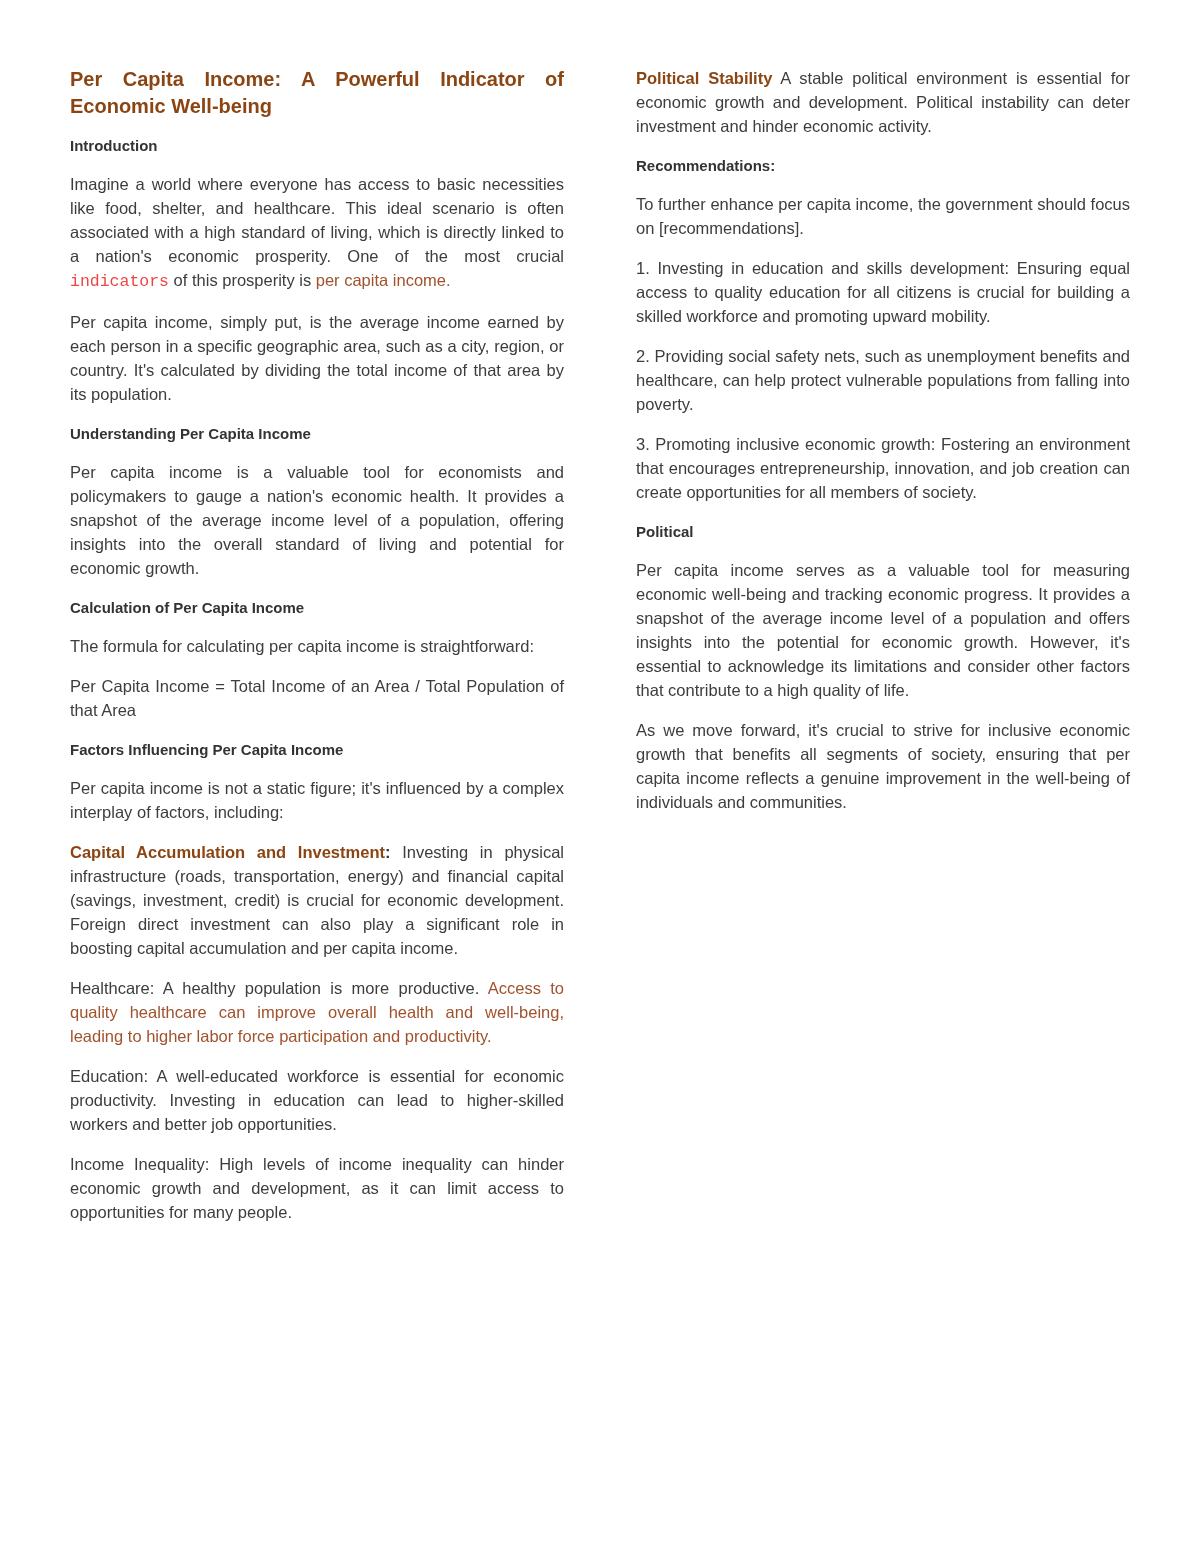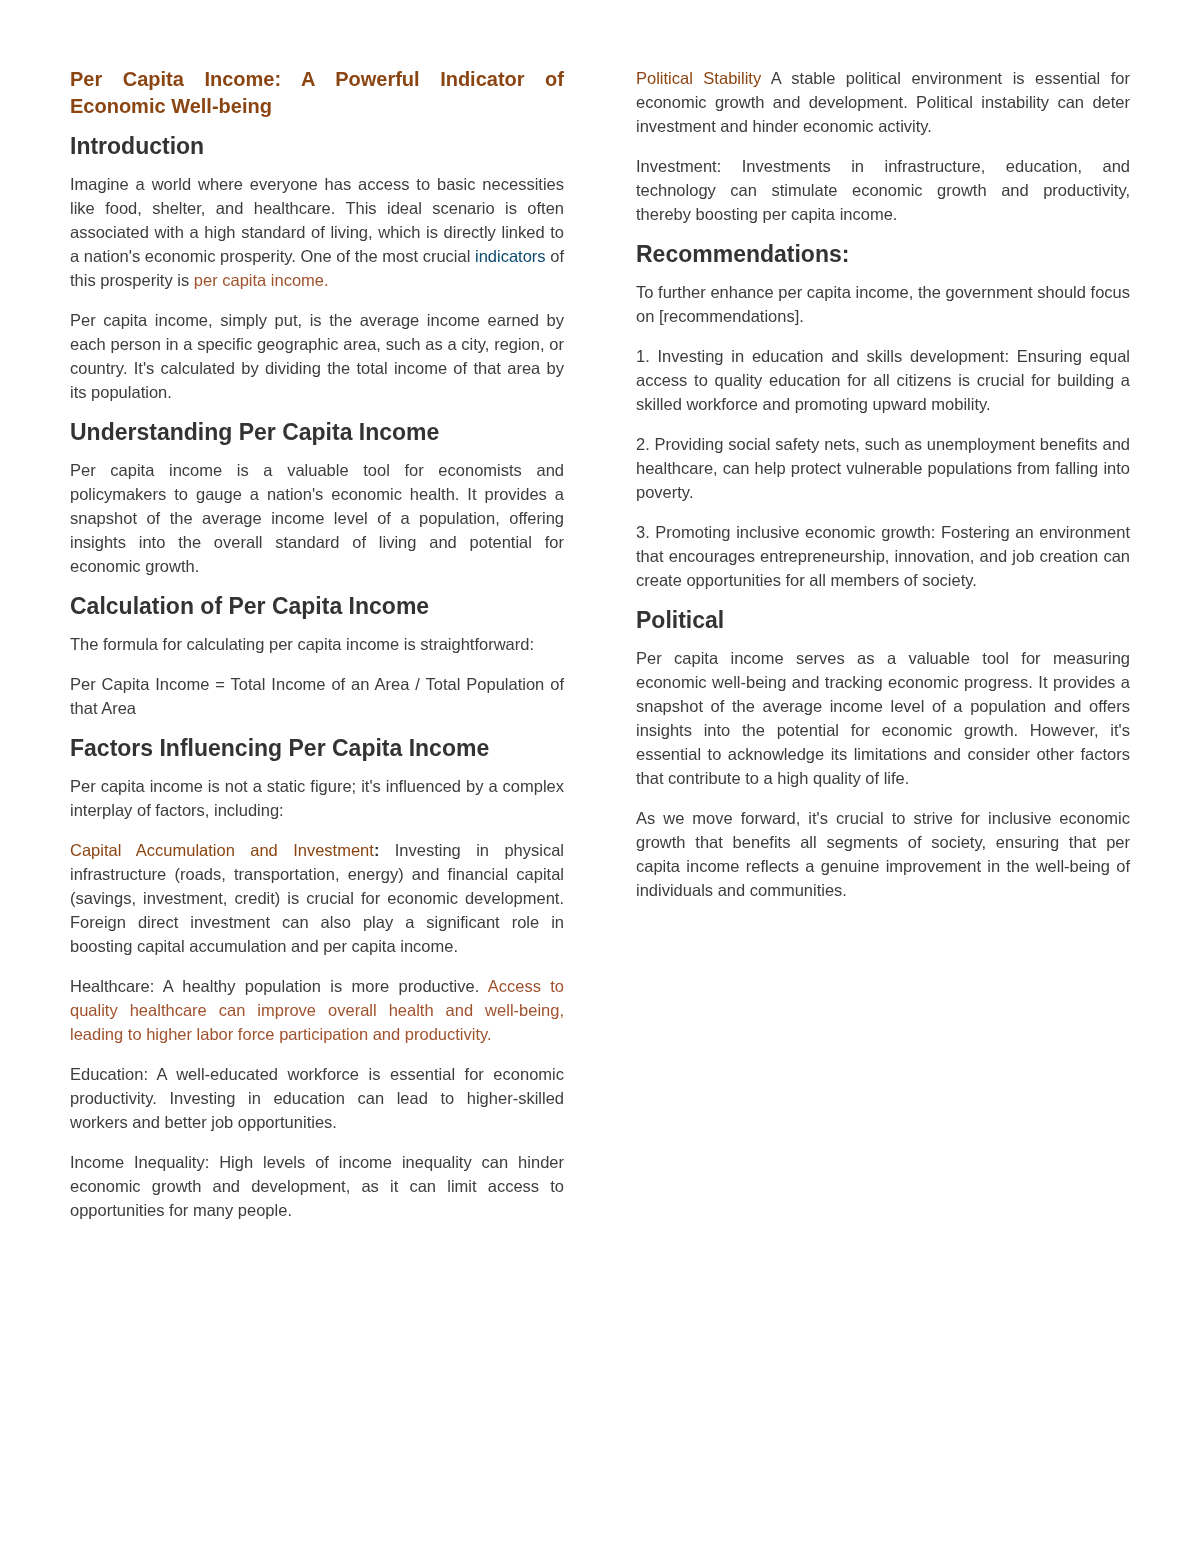--- a/index.html
+++ b/index.html
@@ -28,38 +28,38 @@
   }
   h1.title {
     font-size: 20px;
     line-height: 27px;
     font-weight: bold;
     color: #8B4513;
     margin: 0 0 14px 0;
     text-align: justify;
   }
   h2 {
-    font-size: 23px;
+    font-size: 15px;
     line-height: 24px;
     margin: 12px 0 14px 0;
   }
   h2.h-black { color: #333333; font-weight: bold; }
   h2.h-brown-bold { color: #8B4513; font-weight: bold; }
   h2.h-brown { color: #A5683E; font-weight: normal; }
   p.p {
     font-size: 16.5px;
     line-height: 24px;
     margin: 0 0 16px 0;
     text-align: justify;
     color: #3d3d3d;
   }
   .s-plain { color: #3d3d3d; }
-  .s-grey { color: #0c4a6e; }
+  .s-grey { color: #ef4444; font-family: Liberation Mono, monospace; }
   .s-brown { color: #A0522D; }
-  .s-brown-bold { color: #8B4513; font-weight: normal; }
+  .s-brown-bold { color: #8B4513; font-weight: bold; }
   .s-black-bold { color: #333333; font-weight: bold; }
 </style>
 </head>
 <body>
 
 <div class="page">
   <div class="columns">
     <div class="col" id="col-left">
         <h1 class="title"><span class="s-inherit">Per Capita Income: A Powerful Indicator of Economic Well-being</span></h1>
         <h2 class="h-black"><span class="s-inherit">Introduction</span></h2>
@@ -72,21 +72,20 @@
         <p class="p"><span class="s-plain">Per Capita Income = Total Income of an Area / Total Population of that Area</span></p>
         <h2 class="h-black"><span class="s-inherit">Factors Influencing Per Capita Income</span></h2>
         <p class="p"><span class="s-plain">Per capita income is not a static figure; it's influenced by a complex interplay of factors, including:</span></p>
         <p class="p"><span class="s-brown-bold">Capital Accumulation and Investment</span><span class="s-black-bold">:</span><span class="s-plain"> Investing in physical infrastructure (roads, transportation, energy) and financial capital (savings, investment, credit) is crucial for economic development.  Foreign direct investment can also play a significant role in boosting capital accumulation and per capita income.</span></p>
         <p class="p"><span class="s-plain">Healthcare: A healthy population is more productive. </span><span class="s-brown">Access to quality healthcare can improve overall health and well-being, leading to higher labor force participation and productivity.</span></p>
         <p class="p"><span class="s-plain">Education: A well-educated workforce is essential for economic productivity. Investing in education can lead to higher-skilled workers and better job opportunities.</span></p>
         <p class="p"><span class="s-plain">Income Inequality: High levels of income inequality can hinder economic growth and development, as it can limit access to opportunities for many people.</span></p>
       </div>
     <div class="col" id="col-right">
         <p class="p"><span class="s-brown-bold">Political Stability</span><span class="s-plain"> A stable political environment is essential for economic growth and development. Political instability can deter investment and hinder economic activity.</span></p>
-        <p class="p"><span class="s-plain">Investment: Investments in infrastructure, education, and technology can stimulate economic growth and productivity, thereby boosting per capita income.</span></p>
         <h2 class="h-black"><span class="s-inherit">Recommendations:</span></h2>
         <p class="p"><span class="s-plain">To further enhance per capita income, the government should focus on [recommendations].</span></p>
         <p class="p"><span class="s-plain">1. Investing in education and skills development: Ensuring equal access to quality education for all citizens is crucial for building a skilled workforce and promoting upward mobility.</span></p>
         <p class="p"><span class="s-plain">2. Providing social safety nets, such as unemployment benefits and healthcare, can help protect vulnerable populations from falling into poverty.</span></p>
         <p class="p"><span class="s-plain">3. Promoting inclusive economic growth: Fostering an environment that encourages entrepreneurship, innovation, and job creation can create opportunities for all members of society.</span></p>
         <h2 class="h-black"><span class="s-inherit">Political</span></h2>
         <p class="p"><span class="s-plain">Per capita income serves as a valuable tool for measuring economic well-being and tracking economic progress. It provides a snapshot of the average income level of a population and offers insights into the potential for economic growth. However, it's essential to acknowledge its limitations and consider other factors that contribute to a high quality of life.</span></p>
         <p class="p"><span class="s-plain">As we move forward, it's crucial to strive for inclusive economic growth that benefits all segments of society, ensuring that per capita income reflects a genuine improvement in the well-being of individuals and communities.</span></p>
       </div>
   </div>

